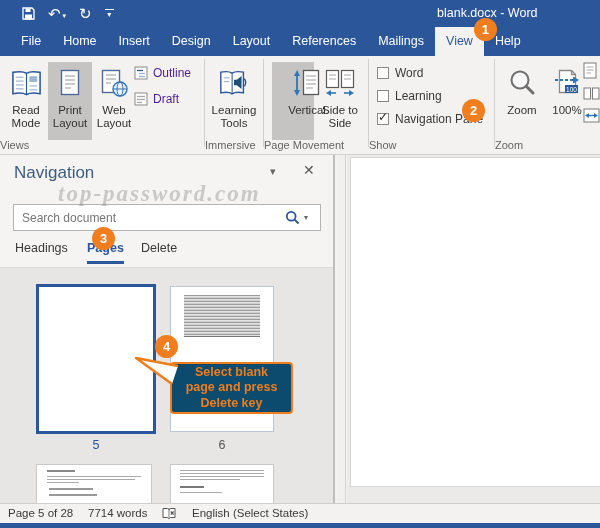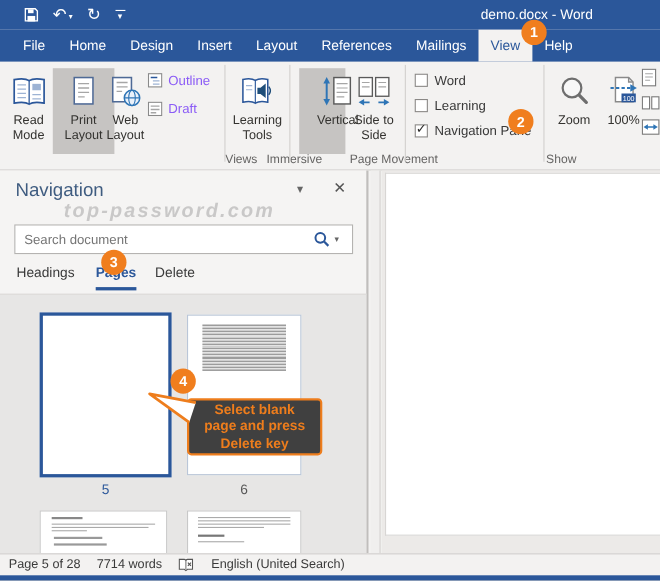--- a/index.html
+++ b/index.html
@@ -26,29 +26,29 @@
   .badge { position:absolute; width:23px; height:23px; border-radius:50%; background:#f07e1e;
            color:#fff; font-weight:bold; font-size:13px; display:flex; align-items:center;
            justify-content:center; z-index:60; }
   .badge.b1 { top:-9px; right:-13px; }
 
   
   .ribbon { position:absolute; left:0; top:56px; width:600px; height:99px; background:#f3f2f1;
             border-bottom:1px solid #d2d0ce; }
   .group { position:absolute; top:0; height:98px; }
   .gsep { position:absolute; top:3px; height:88px; width:1px; background:#d2d0ce; }
-  .glabel { position:absolute; bottom:3px; left:0; width:100%; text-align:right;
-            font-size:11px; color:#656463; white-space:nowrap;margin-left:30px; }
+  .glabel { position:absolute; bottom:3px; left:0; width:100%; text-align:left;
+            font-size:11px; color:#656463; white-space:nowrap; }
   .bigbtn { position:absolute; top:6px; height:78px; display:flex; flex-direction:column;
             align-items:center; padding-top:3px; }
   .bigbtn.selected { background:#c6c4c2; }
   .bigbtn .ico { height:36px; display:flex; align-items:center; justify-content:center; }
   .bigbtn .lbl { font-size:11.5px; line-height:13px; color:#33322f; text-align:center; margin-top:3px; }
   .smallbtn { position:absolute; left:134px; display:flex; align-items:center; gap:5px; }
-  .smallbtn .slbl { font-size:12px; color:#8b5cf6; white-space:nowrap; }
+  .smallbtn .slbl { font-size:12px; color:#4c1d95; white-space:nowrap; }
   .chkrow { position:absolute; left:8px; display:flex; align-items:center; gap:6px; }
   .chk { width:12px; height:12px; border:1px solid #8a8886; background:#fff; position:relative; }
   .chk .tick { position:absolute; left:0px; top:-4px; font-size:12px; color:#2f2e2d; }
   .chklbl { font-size:12px; color:#3a3a3a; white-space:nowrap; }
   .minicol { position:absolute; display:flex; flex-direction:column; gap:8px; }
 
   
   .main { position:absolute; left:0; top:155px; width:600px; height:348px; }
   .navpane { position:absolute; left:0; top:0; width:335px; height:348px; background:#f5f4f3;
              border-right:2px solid #c0bebc; overflow:hidden; }
@@ -56,22 +56,22 @@
              border-right:1px solid #d4d2d0; }
   .docarea { position:absolute; left:347px; top:0; width:253px; height:348px; background:#eceae8; }
   .docpage { position:absolute; left:3px; top:2px; width:251px; height:330px; background:#fff;
              border:1px solid #d8d6d4; border-right:none; }
 
   
   .navtitle { position:absolute; left:14px; top:8px; font-size:17px; color:#3f5c80; }
   .panechev { position:absolute; left:270px; top:10px; font-size:11px; color:#666; }
   .paneclose { position:absolute; left:303px; top:7px; font-size:14px; color:#555; }
 
-  .watermark { position:absolute; left:58px; top:26px; font-family:Liberation Sans, sans-serif;
-               font-style:italic; font-weight:bold; font-size:18px; letter-spacing:2px;
+  .watermark { position:absolute; left:58px; top:26px; font-family:Liberation Serif, serif;
+               font-style:italic; font-weight:bold; font-size:23px; letter-spacing:2px;
                color:rgba(110,110,110,0.32); z-index:25; white-space:nowrap; pointer-events:none; }
 
   .searchbox { position:absolute; left:13px; top:49px; width:308px; height:27px; background:#fff;
                border:1px solid #b5b3b1; display:flex; align-items:center; }
   .searchinput { flex:1; border:none; outline:none; font-size:12px; color:#555; padding-left:8px;
                  background:transparent; font-family:"Liberation Sans", sans-serif; }
   .searchbtn { width:24px; display:flex; justify-content:center; }
   .searcharrow { width:16px; font-size:8px; color:#666; }
 
   .navtabs { position:absolute; left:0; top:86px; width:335px; height:27px; }
@@ -86,21 +86,21 @@
   .thumb.plain { border:1px solid #bac6d8; }
   .thumb.cut { border:1px solid #c8c8c8; }
   .tlabel { position:absolute; text-align:center; font-size:12.5px; color:#555; }
   .tlabel.sel { color:#2b579a; }
   .toc { position:absolute; left:13px; top:8px; width:76px; height:42px;
          background:repeating-linear-gradient(to bottom, #9c9c9c 0 1px, #e3e3e3 1px 2px, #cfcfcf 2px 3px);
          border-bottom:1px solid #777; }
   .ln { position:absolute; background:#aaa; height:2px; }
 
   
-  .callout { position:absolute; left:170px; top:94px; width:123px; height:52px; background:#404040;
+  .callout { position:absolute; left:170px; top:94px; width:123px; height:52px; background:#0c4a6e;
              border:2.5px solid #ee7d1c; border-radius:4px; z-index:20; display:flex;
              flex-direction:column; align-items:center; justify-content:center; }
   .callout div { font-size:12.5px; line-height:15.5px; font-weight:bold; color:#ee7d1c; white-space:nowrap; }
   .tail { position:absolute; left:128px; top:85px; z-index:21; }
 
   
   .statusbar { position:absolute; left:0; top:503px; width:600px; height:20px; background:#f3f2f1;
                border-top:1px solid #d0cecc; }
   .st { position:absolute; top:0; font-size:11.5px; color:#3a3a3a; line-height:19px; white-space:nowrap; }
   .sticon { position:absolute; left:162px; top:3px; }
@@ -124,28 +124,28 @@
       </span>
       <span class="qbtn">
           <span>↶</span>
           <i class="mini">▾</i>
         </span>
       <span class="qbtn">
           <span>↻</span>
         </span>
       <span class="qbtn custom"><span class="bar"></span>▾</span>
     </div>
-    <div class="wintitle">demo.docx - Word</div>
+    <div class="wintitle">blank.docx - Word</div>
   </div>
 
   <div class="tabrow">
     <span class="rtab">File</span>
     <span class="rtab">Home</span>
+    <span class="rtab">Insert</span>
     <span class="rtab">Design</span>
-    <span class="rtab">Insert</span>
     <span class="rtab">Layout</span>
     <span class="rtab">References</span>
     <span class="rtab">Mailings</span>
     <span class="rtab active">
       <span>View</span>
       <span class="badge b1">1</span>
     </span>
     <span class="rtab">Help</span>
   </div>
 
@@ -161,21 +161,21 @@
             <line x1="6" y1="12" x2="14" y2="12" stroke="#9db3d4" stroke-width="1.2"></line>
             <line x1="6" y1="16" x2="14" y2="16" stroke="#9db3d4" stroke-width="1.2"></line>
             <line x1="6" y1="20" x2="14" y2="20" stroke="#9db3d4" stroke-width="1.2"></line>
             <rect x="20" y="7" width="8" height="6" fill="#9db3d4"></rect>
             <line x1="20" y1="17" x2="28" y2="17" stroke="#9db3d4" stroke-width="1.2"></line>
             <line x1="20" y1="21" x2="28" y2="21" stroke="#9db3d4" stroke-width="1.2"></line>
           </svg>
         </span>
         <span class="lbl">Read Mode</span>
       </div>
-      <div class="bigbtn selected" style="left:48px; width:56px;">
+      <div class="bigbtn selected" style="left:48px; width:44px;">
         <span class="ico">
           <svg width="26" height="30" viewBox="0 0 26 30">
             <rect x="4.5" y="2.5" width="17" height="24" fill="#fff" stroke="#4f6a96" stroke-width="1.4"></rect>
             <line x1="8" y1="8" x2="18" y2="8" stroke="#a6a6a6" stroke-width="1.2"></line>
             <line x1="8" y1="12" x2="18" y2="12" stroke="#a6a6a6" stroke-width="1.2"></line>
             <line x1="8" y1="16" x2="18" y2="16" stroke="#a6a6a6" stroke-width="1.2"></line>
             <line x1="8" y1="20" x2="14" y2="20" stroke="#a6a6a6" stroke-width="1.2"></line>
           </svg>
         </span>
         <span class="lbl">Print Layout</span>
@@ -419,17 +419,17 @@
     <span class="st" style="left:8px;">Page 5 of 28</span>
     <span class="st" style="left:88px;">7714 words</span>
     <span class="sticon">
       <svg width="14" height="13" viewBox="0 0 14 13">
         <path d="M1 1.5 h4.5 a1.5 1.5 0 0 1 1.5 1.5 a1.5 1.5 0 0 1 1.5 -1.5 h4.5 v9 h-4.6 l-1.4 1.2 l-1.4 -1.2 h-4.6 z" fill="#fff" stroke="#555" stroke-width="1"></path>
         <line x1="7" y1="3" x2="7" y2="10.5" stroke="#555" stroke-width="0.8"></line>
         <line x1="8.8" y1="4.5" x2="11.6" y2="7.5" stroke="#555" stroke-width="1.1"></line>
         <line x1="11.6" y1="4.5" x2="8.8" y2="7.5" stroke="#555" stroke-width="1.1"></line>
       </svg>
     </span>
-    <span class="st" style="left:192px;">English (United Search)</span>
+    <span class="st" style="left:192px;">English (Select States)</span>
   </div>
   <div class="bluestrip"></div>
 
 </div>
 
 </body></html>

